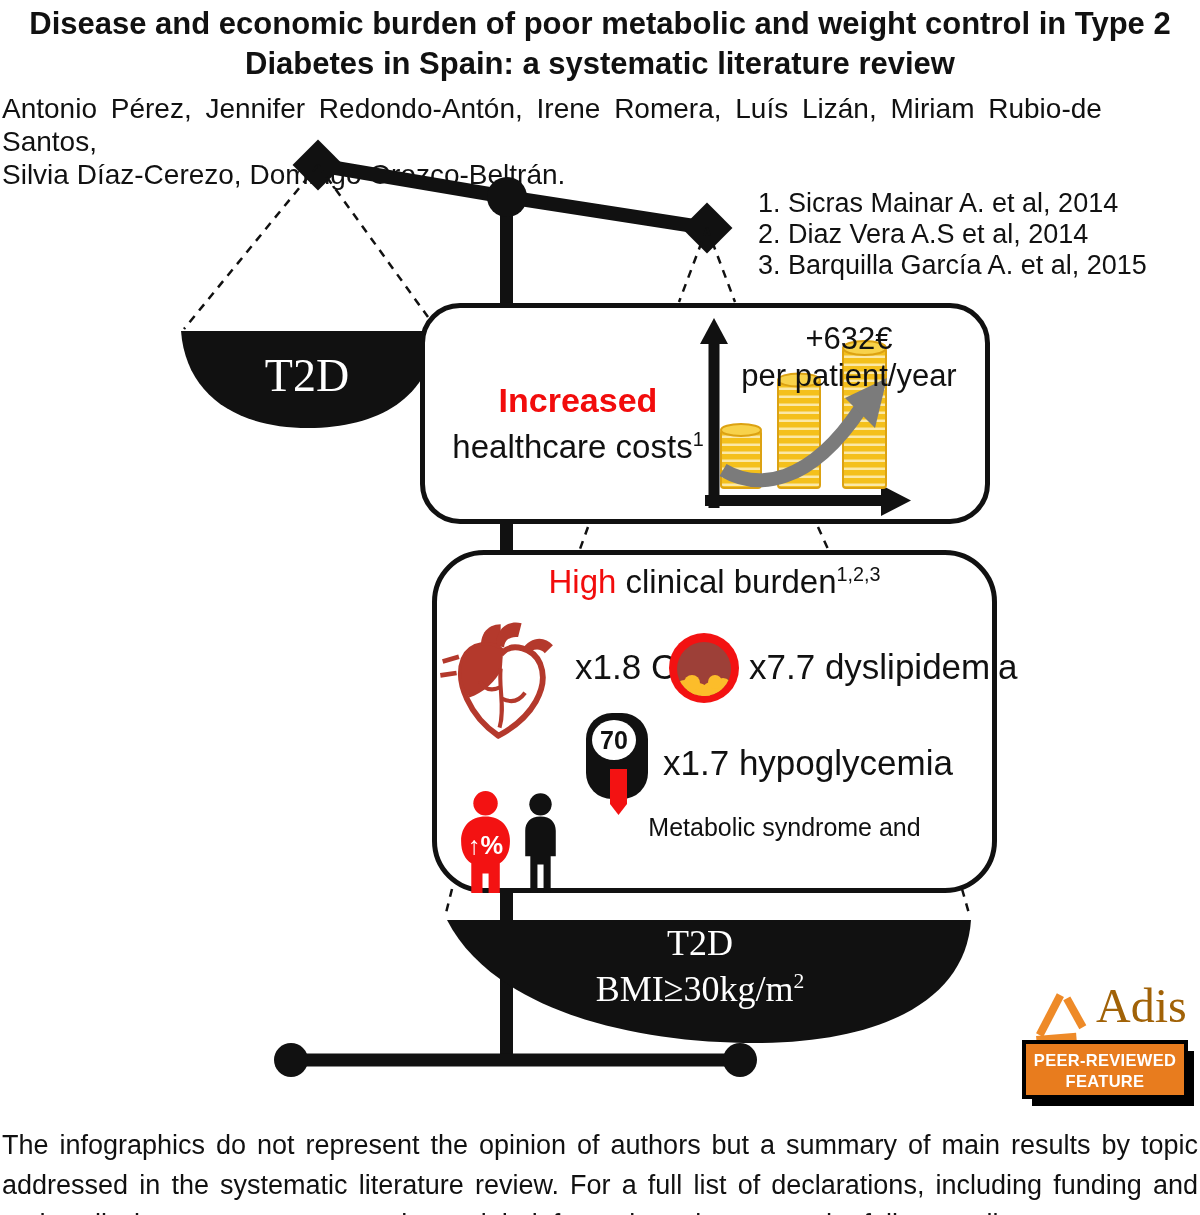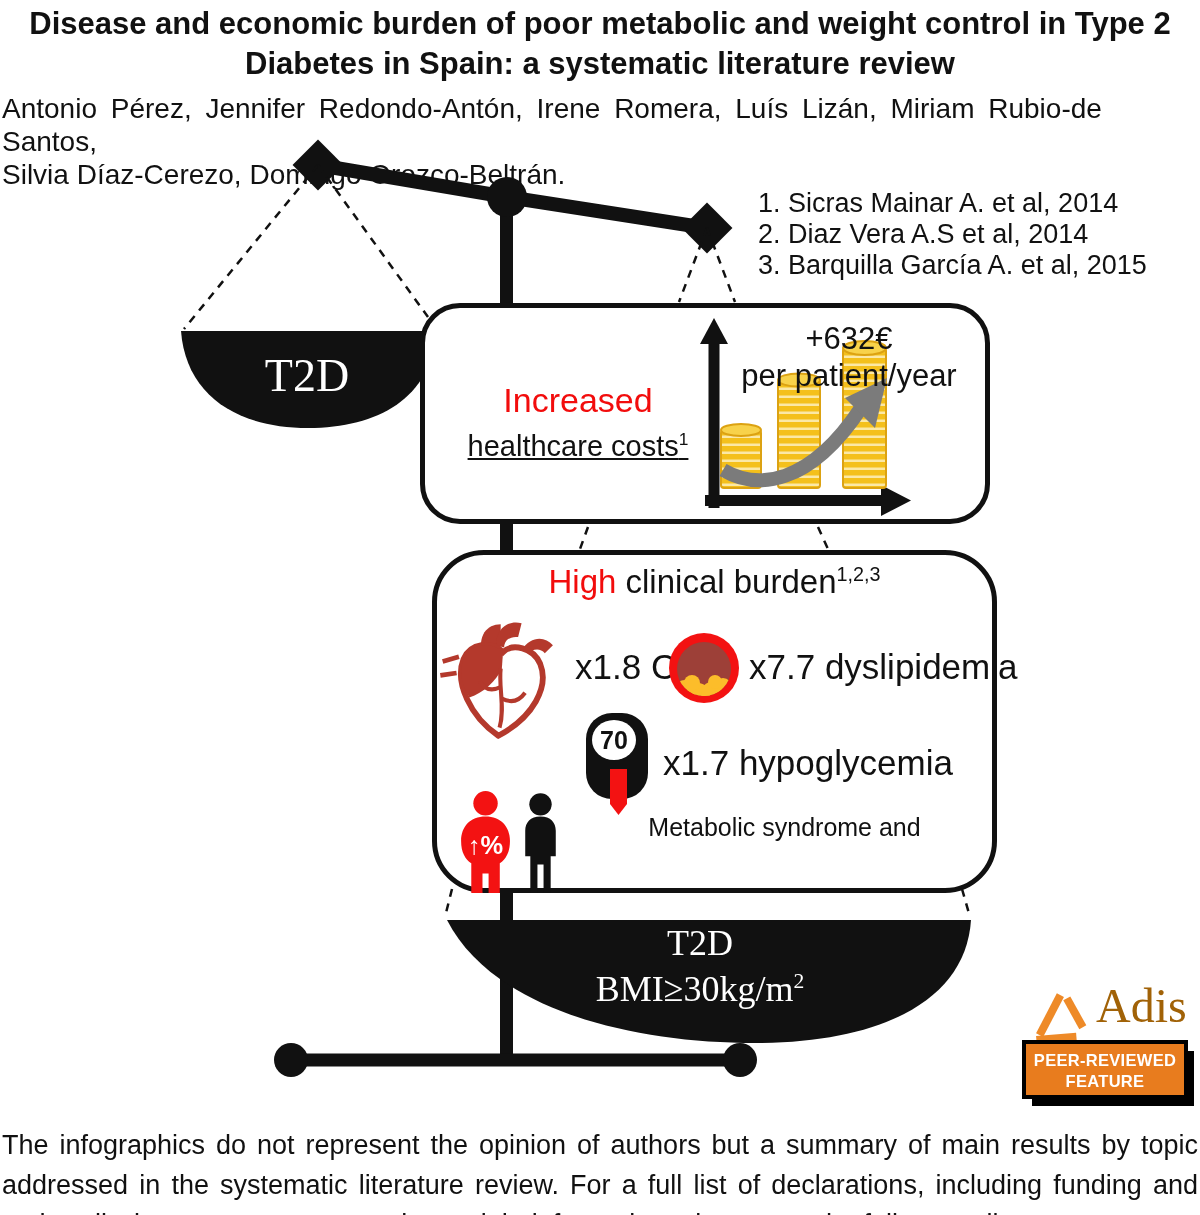--- a/index.html
+++ b/index.html
@@ -16,22 +16,22 @@
   .pan-label-top{top:349px;left:232px;width:150px;text-align:center;z-index:2;
                  font-family:"Liberation Serif",serif;font-size:46px;color:#fff;}
   .pan-label-bottom{top:924px;left:520px;width:360px;text-align:center;z-index:2;
                  font-family:"Liberation Serif",serif;font-size:36px;line-height:38px;color:#fff;}
   .pan-label-bottom sup{font-size:60%;}
   
   .infobox{background:#fff;border:5px solid #111;z-index:3;box-sizing:border-box;}
   .cost-box{left:420px;top:303px;width:570px;height:221px;border-radius:40px;}
   .burden-box{left:432px;top:550px;width:565px;height:343px;border-radius:52px;}
   .cost-head{left:8px;top:72px;width:290px;text-align:center;}
-  .cost-head .hl{color:#f20c0c;font-weight:normal;font-size:34px;line-height:40px;}
-  .cost-head .rest{font-size:29px;line-height:38px;text-decoration:underline;}
+  .cost-head .hl{color:#f20c0c;font-weight:bold;font-size:34px;line-height:40px;}
+  .cost-head .rest{font-size:33px;line-height:38px;}
   .cost-head sup{font-size:60%;}
   .chart-svg{left:272px;top:10px;z-index:1;}
   .amount{left:288px;top:12px;width:272px;text-align:center;font-size:31px;line-height:37px;z-index:2;}
   .b-head{left:0;top:8px;width:555px;text-align:center;font-size:33px;}
   .b-head .hl{color:#f20c0c;}
   .b-head sup{font-size:60%;}
   .b-item{font-size:35px;white-space:nowrap;}
   .cvd-text{left:138px;top:92px;}
   .dys-text{left:312px;top:92px;}
   .hypo-text{left:226px;top:188px;}

